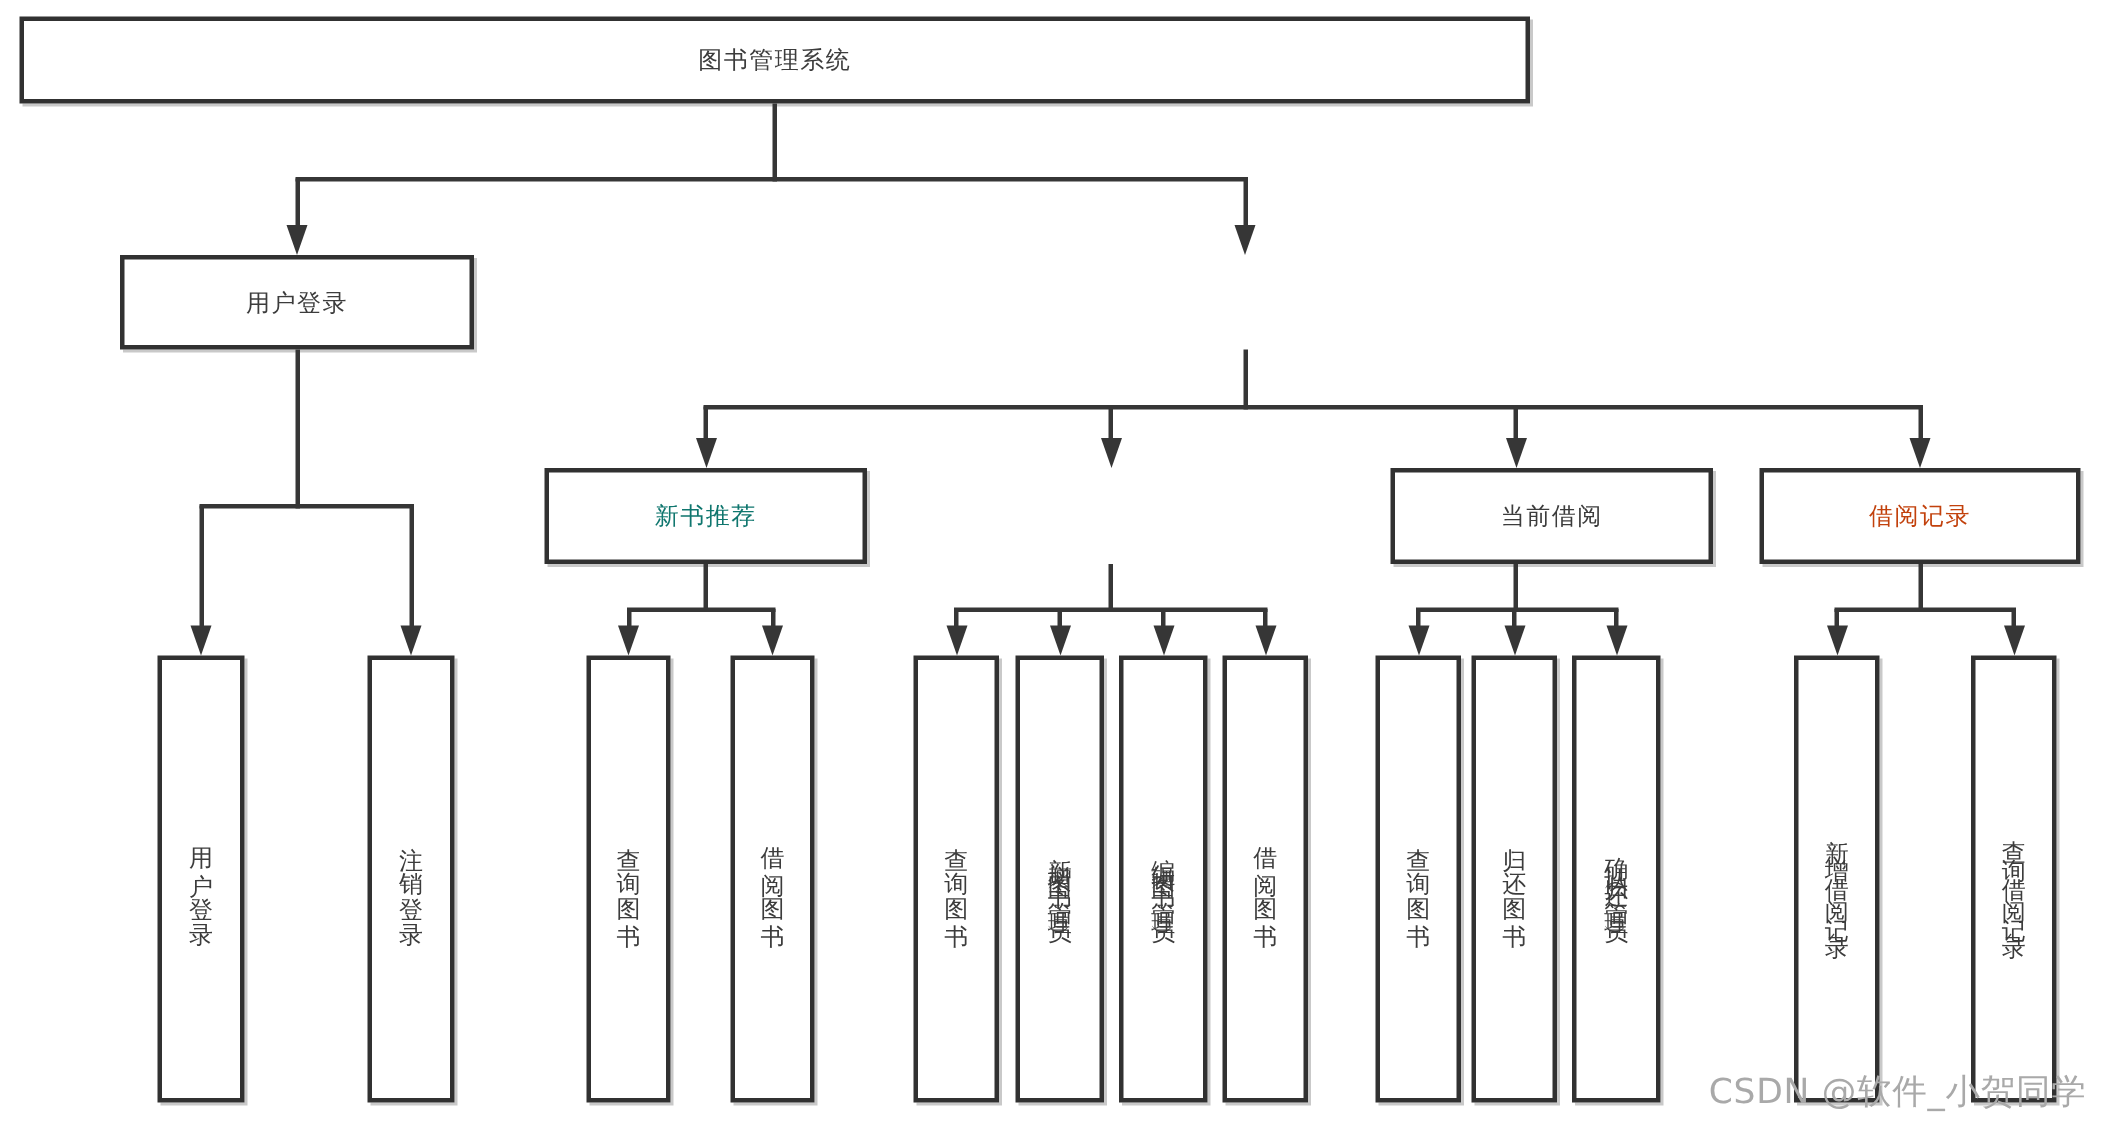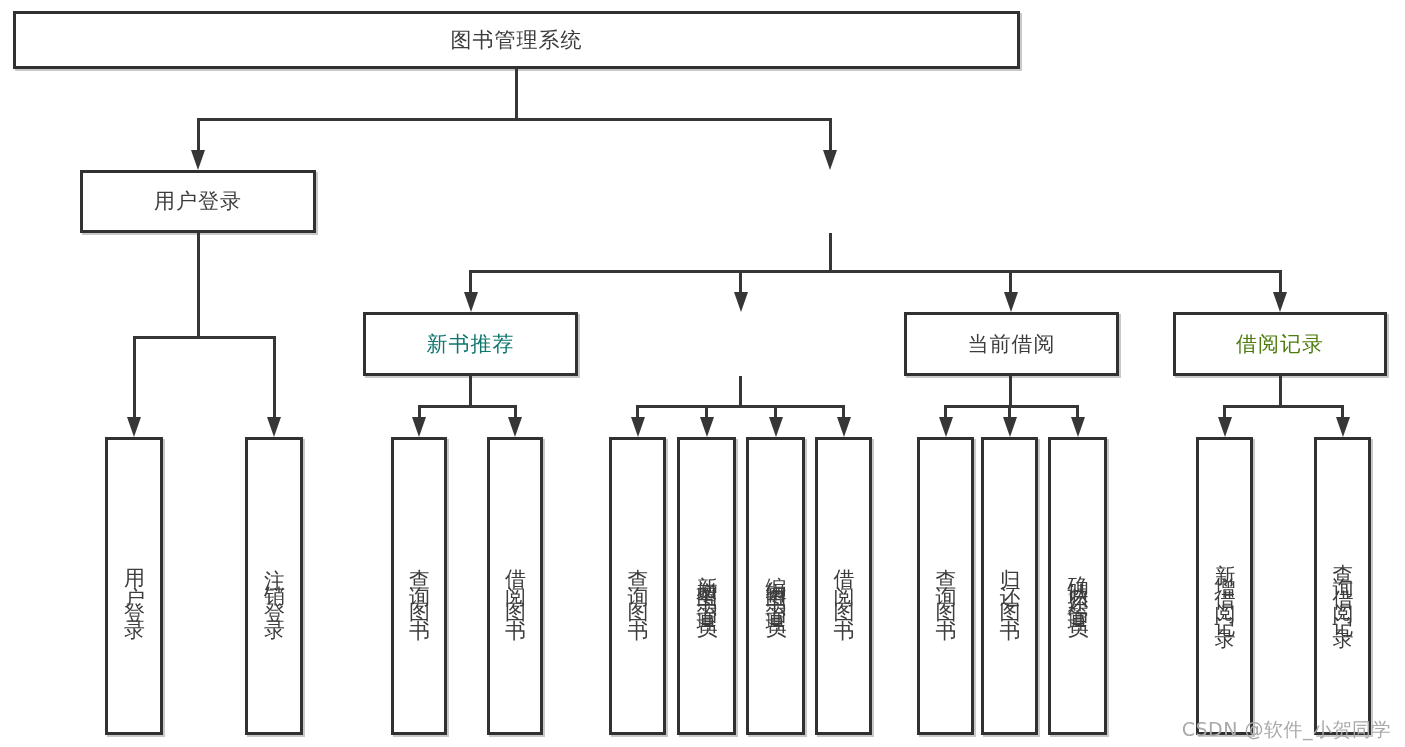--- a/index.html
+++ b/index.html
@@ -20,21 +20,21 @@
     box-sizing: border-box;
     border: 3px solid #313131;
     background: #ffffff;
     display: flex;
     align-items: center;
     justify-content: center;
     box-shadow: 2px 2px 0 rgba(100,100,100,0.35);
   }
   .node .label {
     color: #3c3c3c;
-    font-size: 21px;
+    font-size: 16px;
     white-space: nowrap;
     line-height: 1;
     text-align: right;
   }
   .node.v .label {
     writing-mode: vertical-rl;
     text-orientation: mixed;
     white-space: normal;
   }
   .cline {
@@ -47,44 +47,44 @@
     height: 0;
     border-left: 7px solid transparent;
     border-right: 7px solid transparent;
     border-top: 20px solid #363636;
   }
   .watermark {
     position: absolute;
     right: 14px;
     bottom: 4px;
     color: #a9a9a9;
-    font-size: 19px;
+    font-size: 23px;
     letter-spacing: 0.5px;
     z-index: 10;
   }
 </style>
 </head>
 <body>
 
 <div id="canvas">
   <div class="watermark">CSDN @软件_小贺同学</div>
 <div class="node h" style="left: 13px; top: 11px; width: 1007px; height: 58px; border-color: rgb(49, 49, 49);">
       <span class="label" style="color: rgb(60, 60, 60); letter-spacing: 1px;">图书管理系统</span>
     </div>
     <div class="node h" style="left: 80px; top: 170px; width: 236px; height: 63px; border-color: rgb(49, 49, 49);">
       <span class="label" style="color: rgb(60, 60, 60); letter-spacing: 1px;">用户登录</span>
     </div>
     <div class="node h" style="left: 363px; top: 312px; width: 215px; height: 64px; border-color: rgb(49, 49, 49);">
       <span class="label" style="color: #0f766e; letter-spacing: 1px;">新书推荐</span>
     </div>
-    <div class="node h" style="left: 904px; top: 312px; width: 215px; height: 64px; border-color: rgb(49, 49, 49);">
+    <div class="node h" style="left: 927px; top: 312px; width: 215px; height: 64px; border-color: rgb(49, 49, 49);">
       <span class="label" style="color: rgb(60, 60, 60); letter-spacing: 1px;">当前借阅</span>
     </div>
     <div class="node h" style="left: 1173px; top: 312px; width: 214px; height: 64px; border-color: rgb(49, 49, 49);">
-      <span class="label" style="color: #4d7c0f; letter-spacing: 1px;">借阅记录</span>
+      <span class="label" style="color: #c2410c; letter-spacing: 1px;">借阅记录</span>
     </div>
     <div class="node v" style="left: 105px; top: 437px; width: 58px; height: 298px; border-color: rgb(49, 49, 49);">
       <span class="label" style="color: rgb(60, 60, 60); letter-spacing: 17px;">用户登录</span>
     </div>
     <div class="node v" style="left: 245px; top: 437px; width: 58px; height: 298px; border-color: rgb(49, 49, 49);">
       <span class="label" style="color: rgb(60, 60, 60); letter-spacing: 17px;">注销登录</span>
     </div>
     <div class="node v" style="left: 391px; top: 437px; width: 56px; height: 298px; border-color: rgb(49, 49, 49);">
       <span class="label" style="color: rgb(60, 60, 60); letter-spacing: 17px;">查询图书</span>
     </div>

